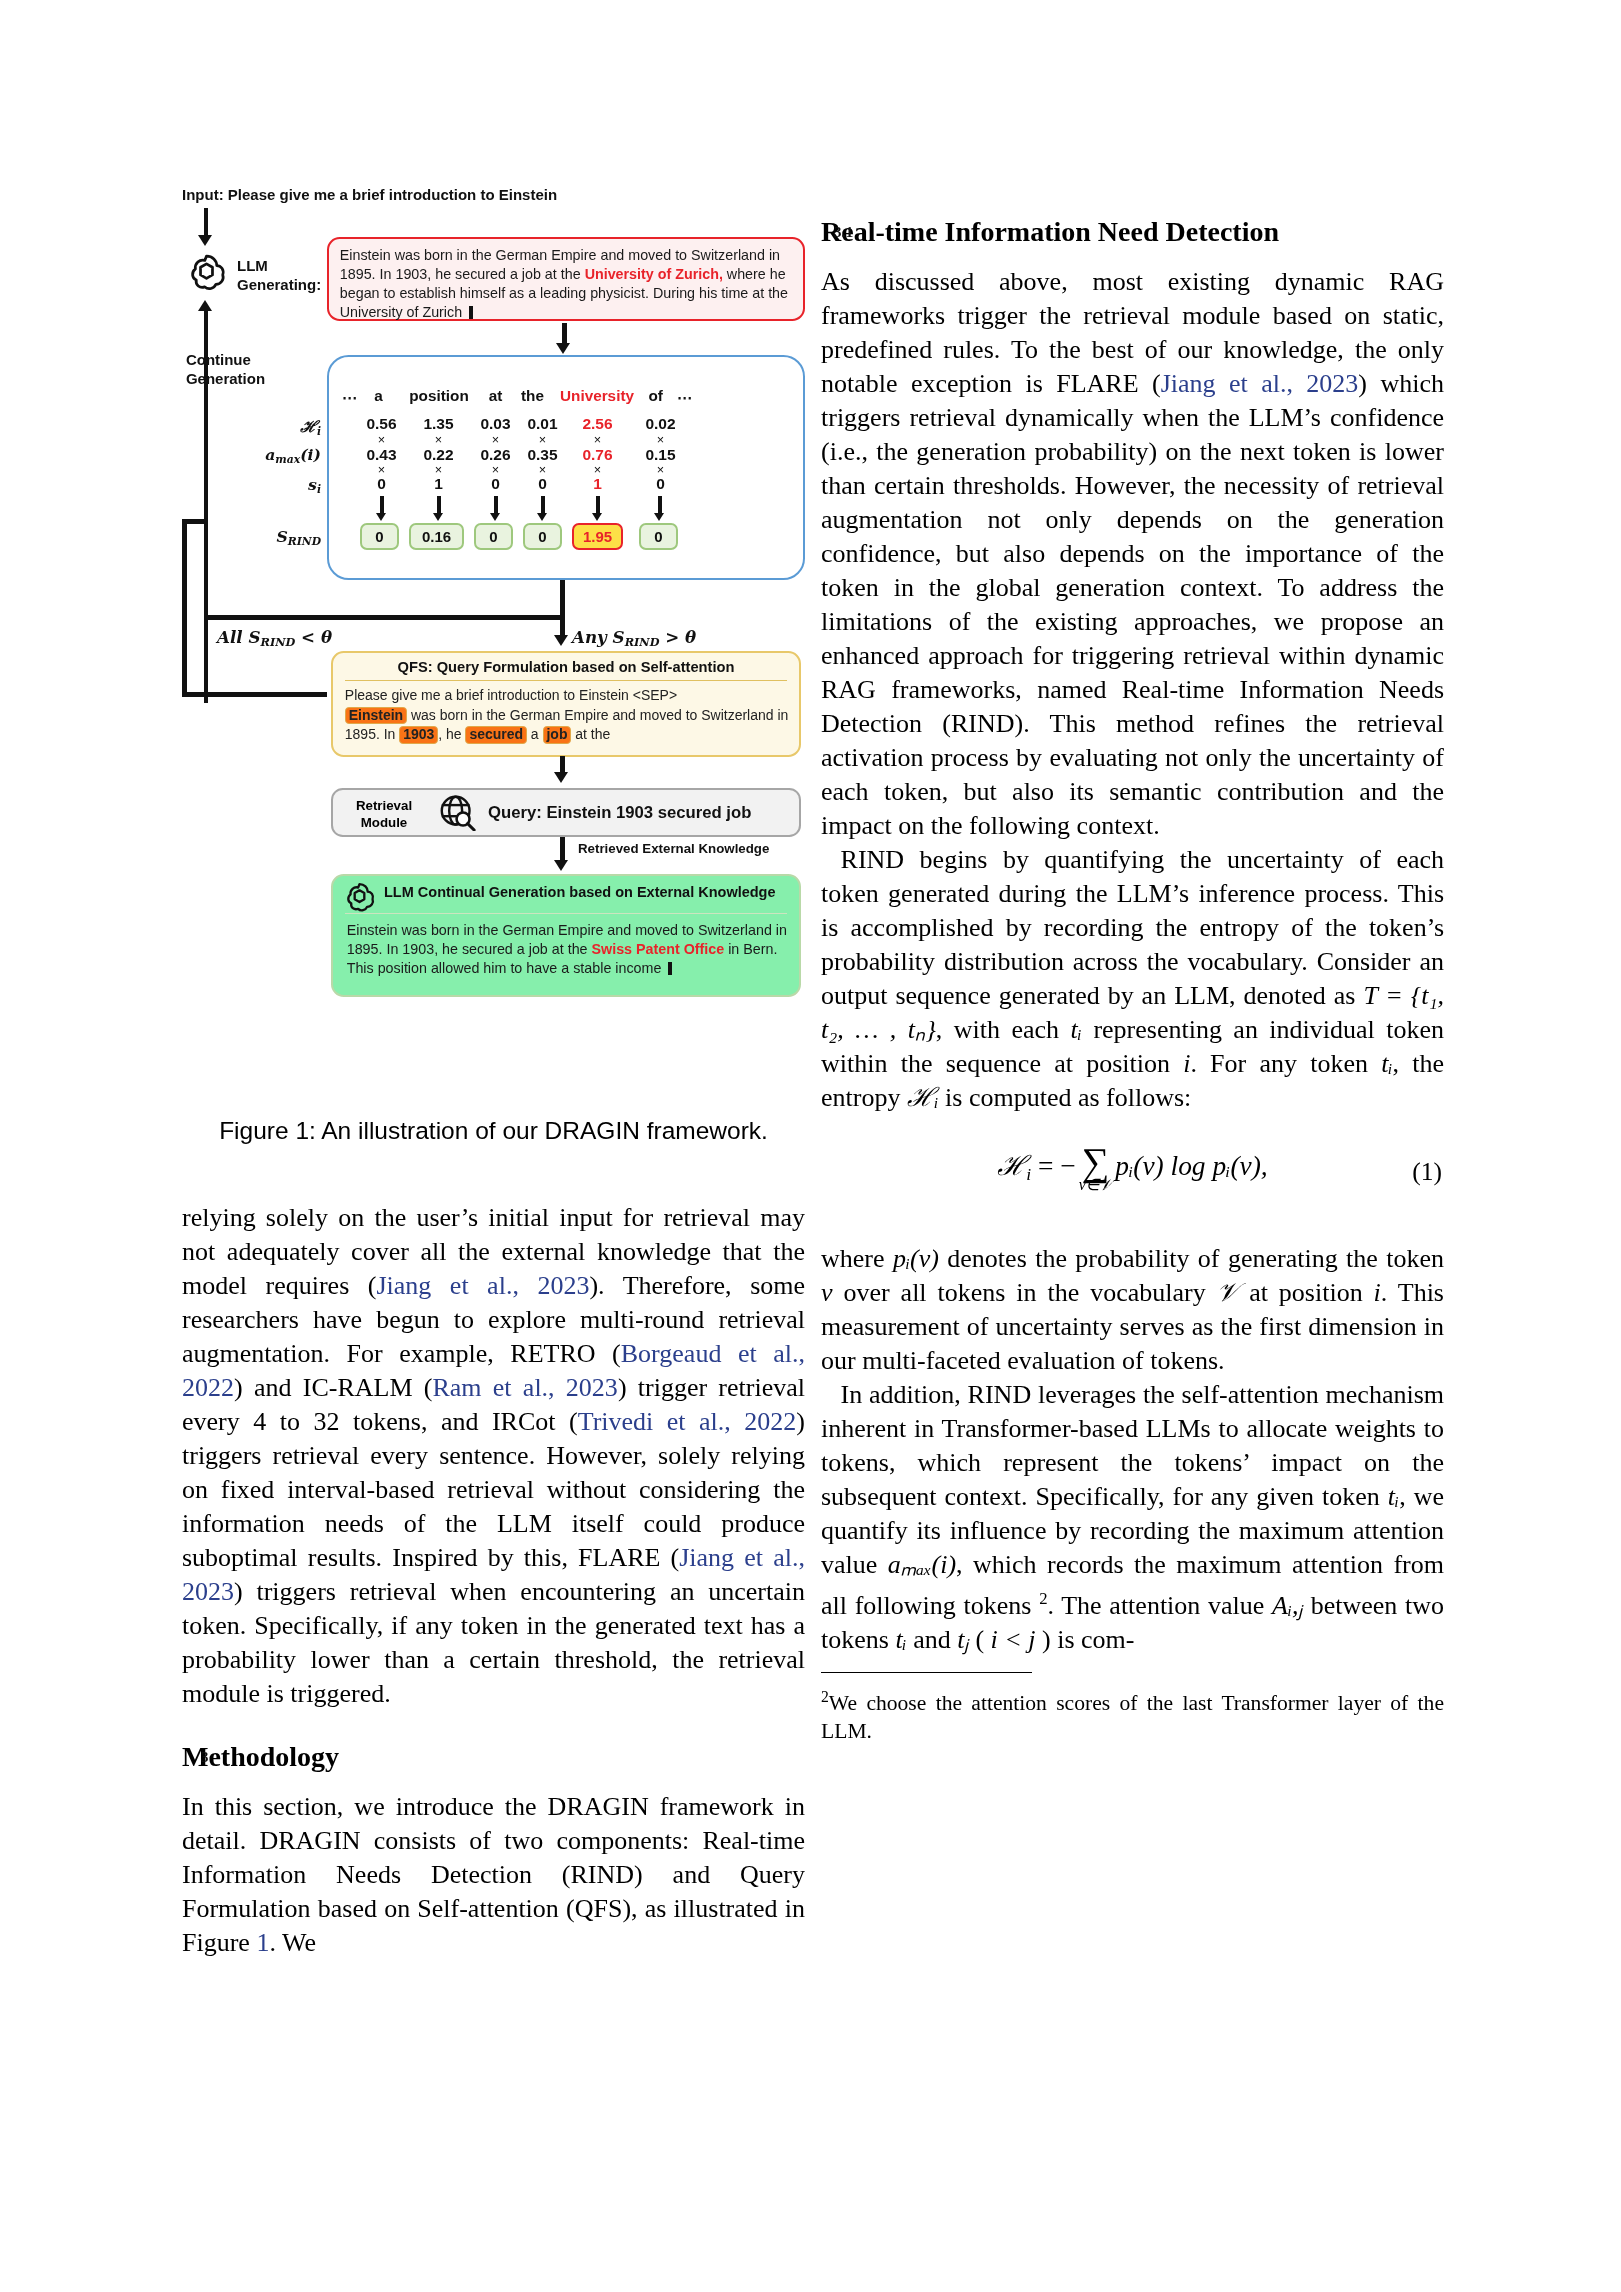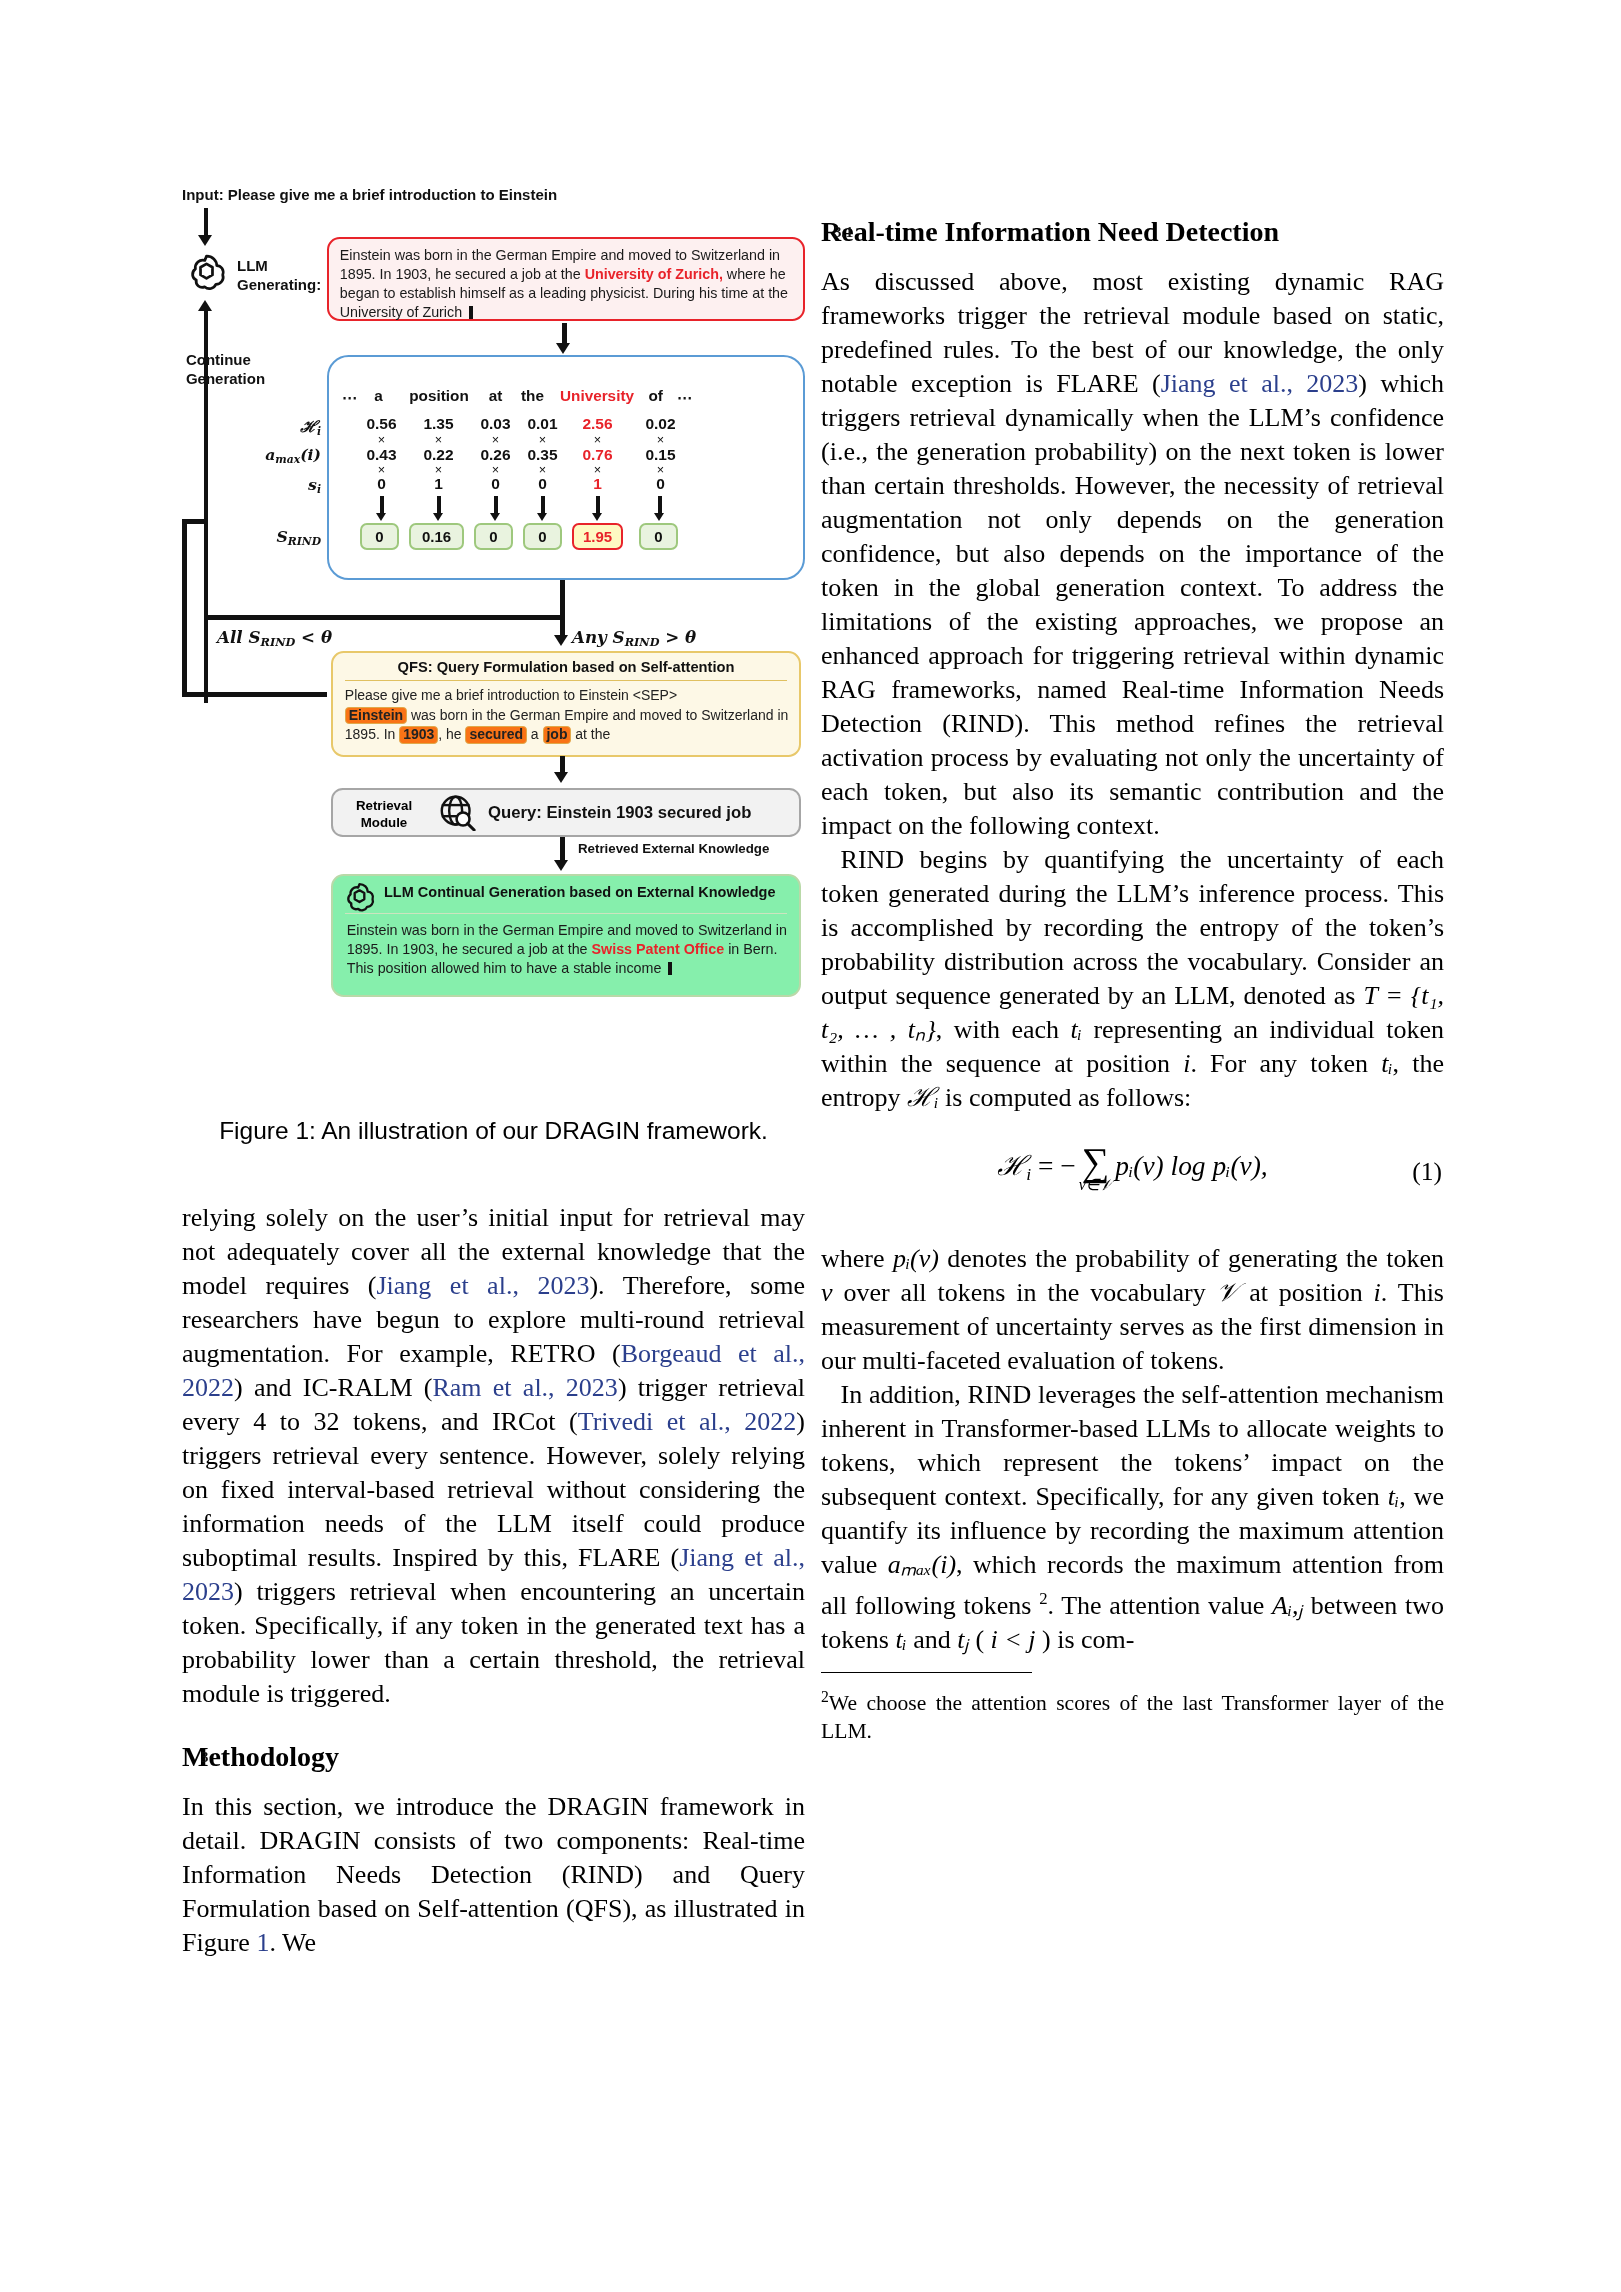--- a/index.html
+++ b/index.html
@@ -218,21 +218,21 @@
     border:2px solid #9ec87d;
     background:#e9f3df;
     border-radius:6.9px;
     text-align:center;
     font-size:15px;
     font-weight:700;
     color:#111;
     line-height:23.5px;
     height:26.5px;
   }
-  .chip.alert { border-color:#e8232a; background:#fef9c3; color:#e8232a; }
+  .chip.alert { border-color:#e8232a; background:#fde047; color:#e8232a; }
 
   .small-arrow {
     position:absolute;
     width:3.5px;
     background:#111;
   }
   .small-head {
     position:absolute;
     width:0; height:0;
     border-left:5.9px solid transparent;

